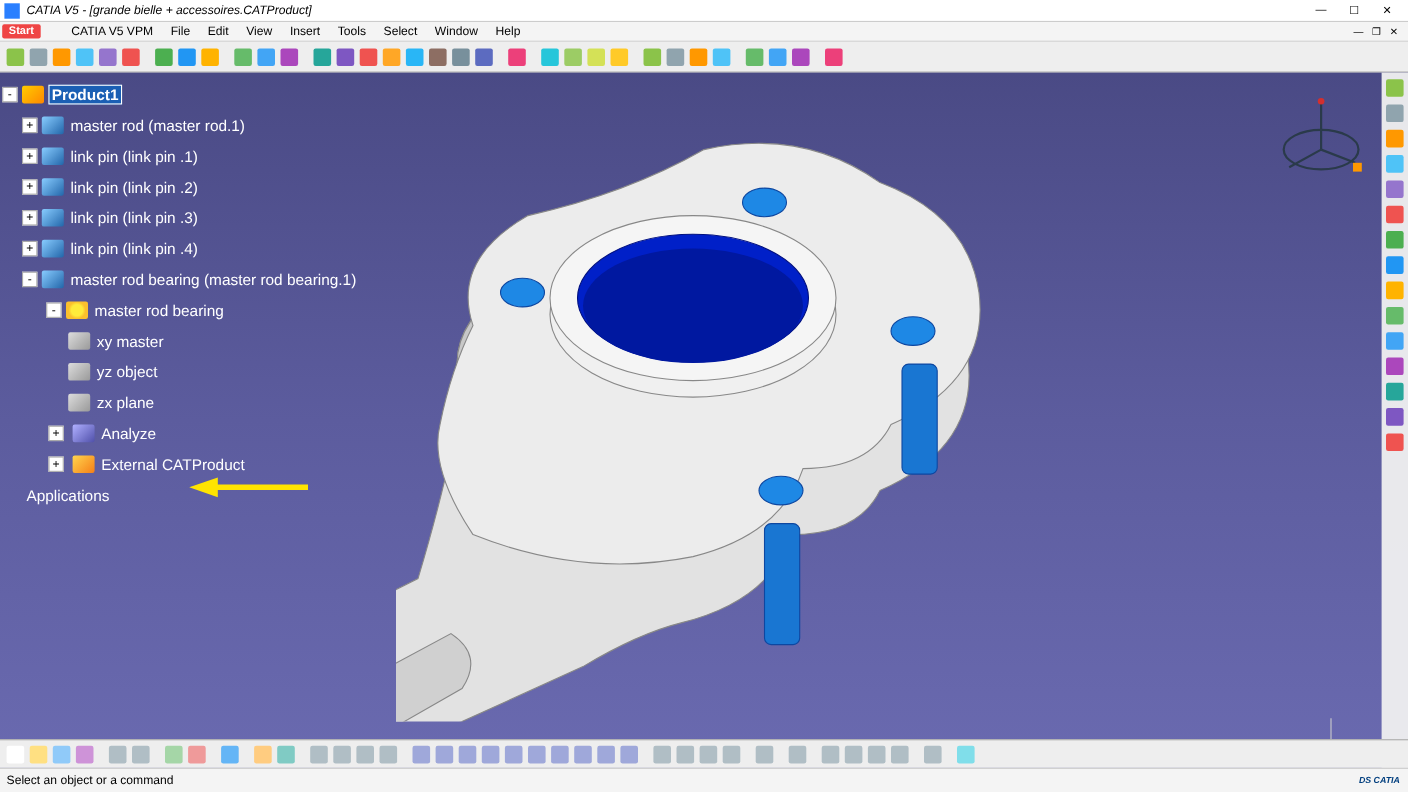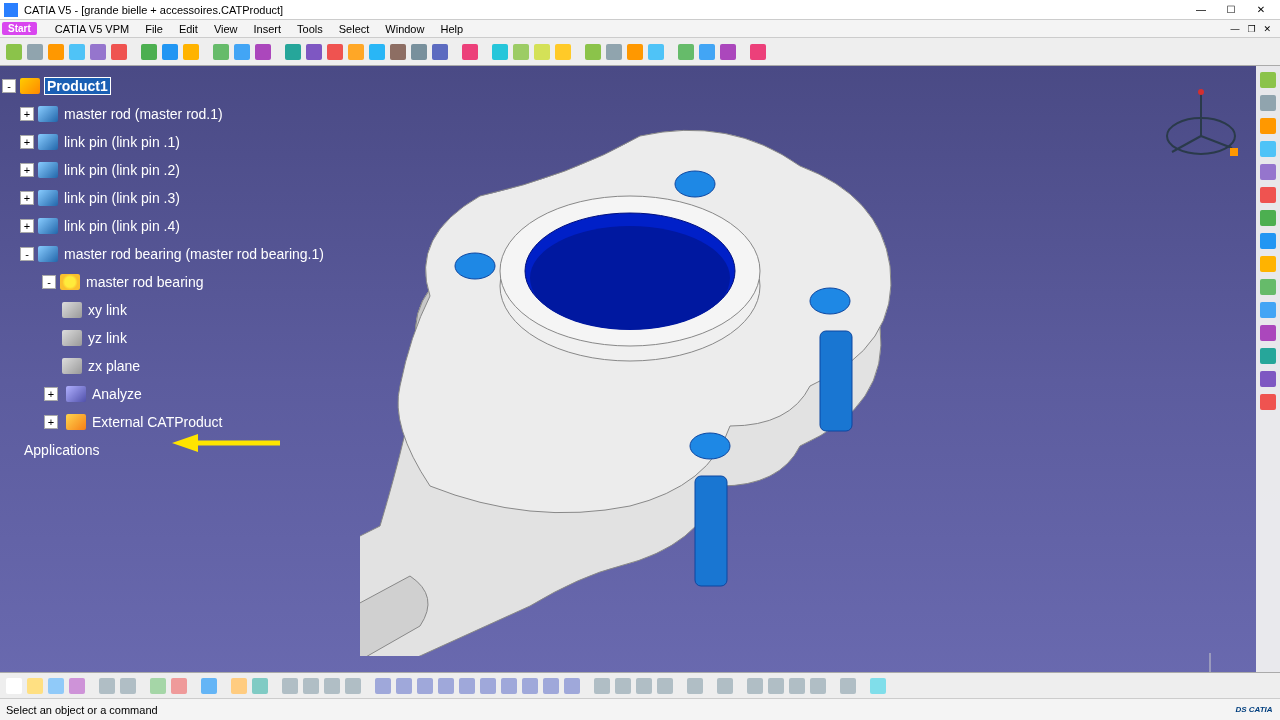--- a/index.html
+++ b/index.html
@@ -1,26 +1,26 @@
 <!DOCTYPE html>
 <html><head>
 <meta charset="utf-8">
 <style>
 * { margin: 0; padding: 0; box-sizing: border-box; font-family: 'Segoe UI', Tahoma, sans-serif; }
 body { width: 1280px; height: 720px; overflow: hidden; background: #f0f0f0; position: relative; }
 
 
 .titlebar { height: 20px; background: #fff; display: flex; align-items: center; padding: 0 4px; font-size: 11px; border-bottom: 1px solid #ccc; }
 .titlebar .icon-app { width: 14px; height: 14px; background: #2a7fff; margin-right: 6px; }
-.titlebar .title-text { flex: 1; }
+.titlebar .title-text { flex: 1; font-style: italic; }
 .titlebar .win-btn { width: 30px; height: 18px; display: flex; align-items: center; justify-content: center; font-size: 10px; cursor: pointer; }
 
 
 .menubar { height: 18px; background: #f4f4f4; display: flex; align-items: center; padding: 0 2px; font-size: 11px; border-bottom: 1px solid #ccc; }
-.menubar .start-btn { background: #d946ef; color: #fff; padding: 1px 6px; border-radius: 2px; margin-right: 10px; font-weight: bold; font-size: 10px; }
+.menubar .start-btn { background: #ef4444; color: #fff; padding: 1px 6px; border-radius: 2px; margin-right: 20px; font-weight: bold; font-size: 10px; }
 .menubar .menu-item { padding: 0 8px; cursor: pointer; }
 .menubar .doc-ctrl { margin-left: auto; display: flex; gap: 2px; padding-right: 4px; }
 .menubar .doc-ctrl span { font-size: 9px; cursor: pointer; padding: 0 3px; }
 
 
 .toolbar { height: 28px; background: #eee; border-bottom: 1px solid #aaa; display: flex; align-items: center; padding: 0 4px; gap: 2px; }
 .toolbar .tool-grp { display: flex; gap: 1px; margin-right: 8px; }
 .tool-btn { width: 20px; height: 20px; border: 1px solid transparent; display: flex; align-items: center; justify-content: center; cursor: pointer; }
 .tool-ico { width: 16px; height: 16px; border-radius: 2px; }
 
@@ -286,25 +286,25 @@
       <span class="node-ico ico-part"></span>
       <span class="label">master rod bearing (master rod bearing.1)</span>
     </div>
     <div class="tree-row indent-2">
       <span class="expander">-</span>
       <span class="node-ico ico-gear"></span>
       <span class="label">master rod bearing</span>
     </div>
     <div class="tree-row indent-3">
       <span class="node-ico ico-plane"></span>
-      <span class="label">xy link</span>
+      <span class="label">xy master</span>
     </div>
     <div class="tree-row indent-3">
       <span class="node-ico ico-plane"></span>
-      <span class="label">yz link</span>
+      <span class="label">yz object</span>
     </div>
     <div class="tree-row indent-3">
       <span class="node-ico ico-plane"></span>
       <span class="label">zx plane</span>
     </div>
     <div class="tree-row indent-3">
       <span class="expander" style="position:relative;left:-18px">+</span>
       <span class="node-ico ico-body" style="margin-left:-14px"></span>
       <span class="label">Analyze</span>
     </div>

